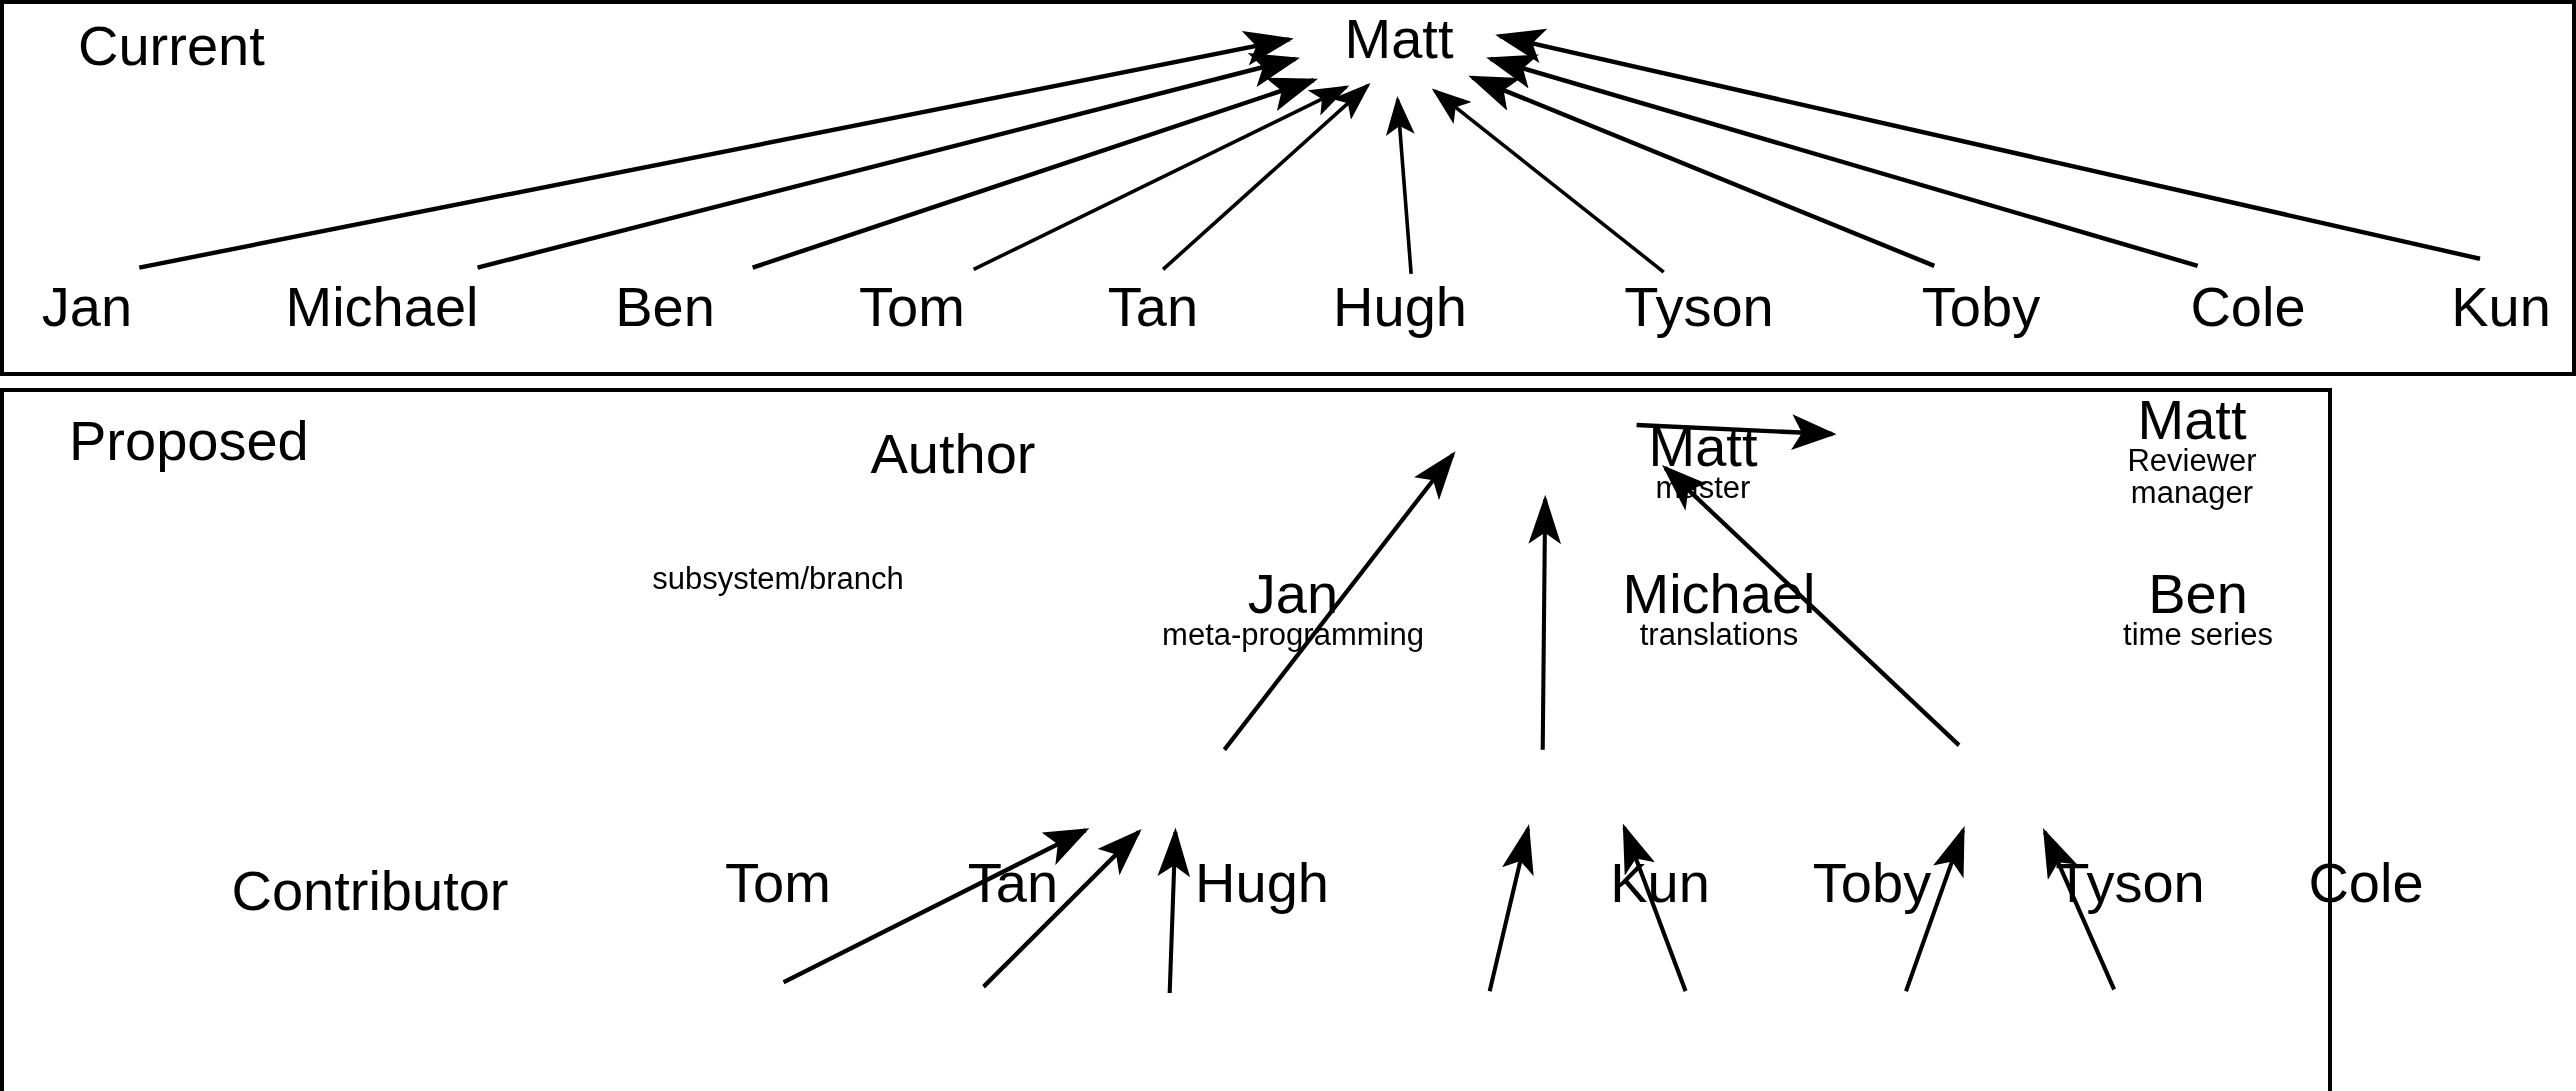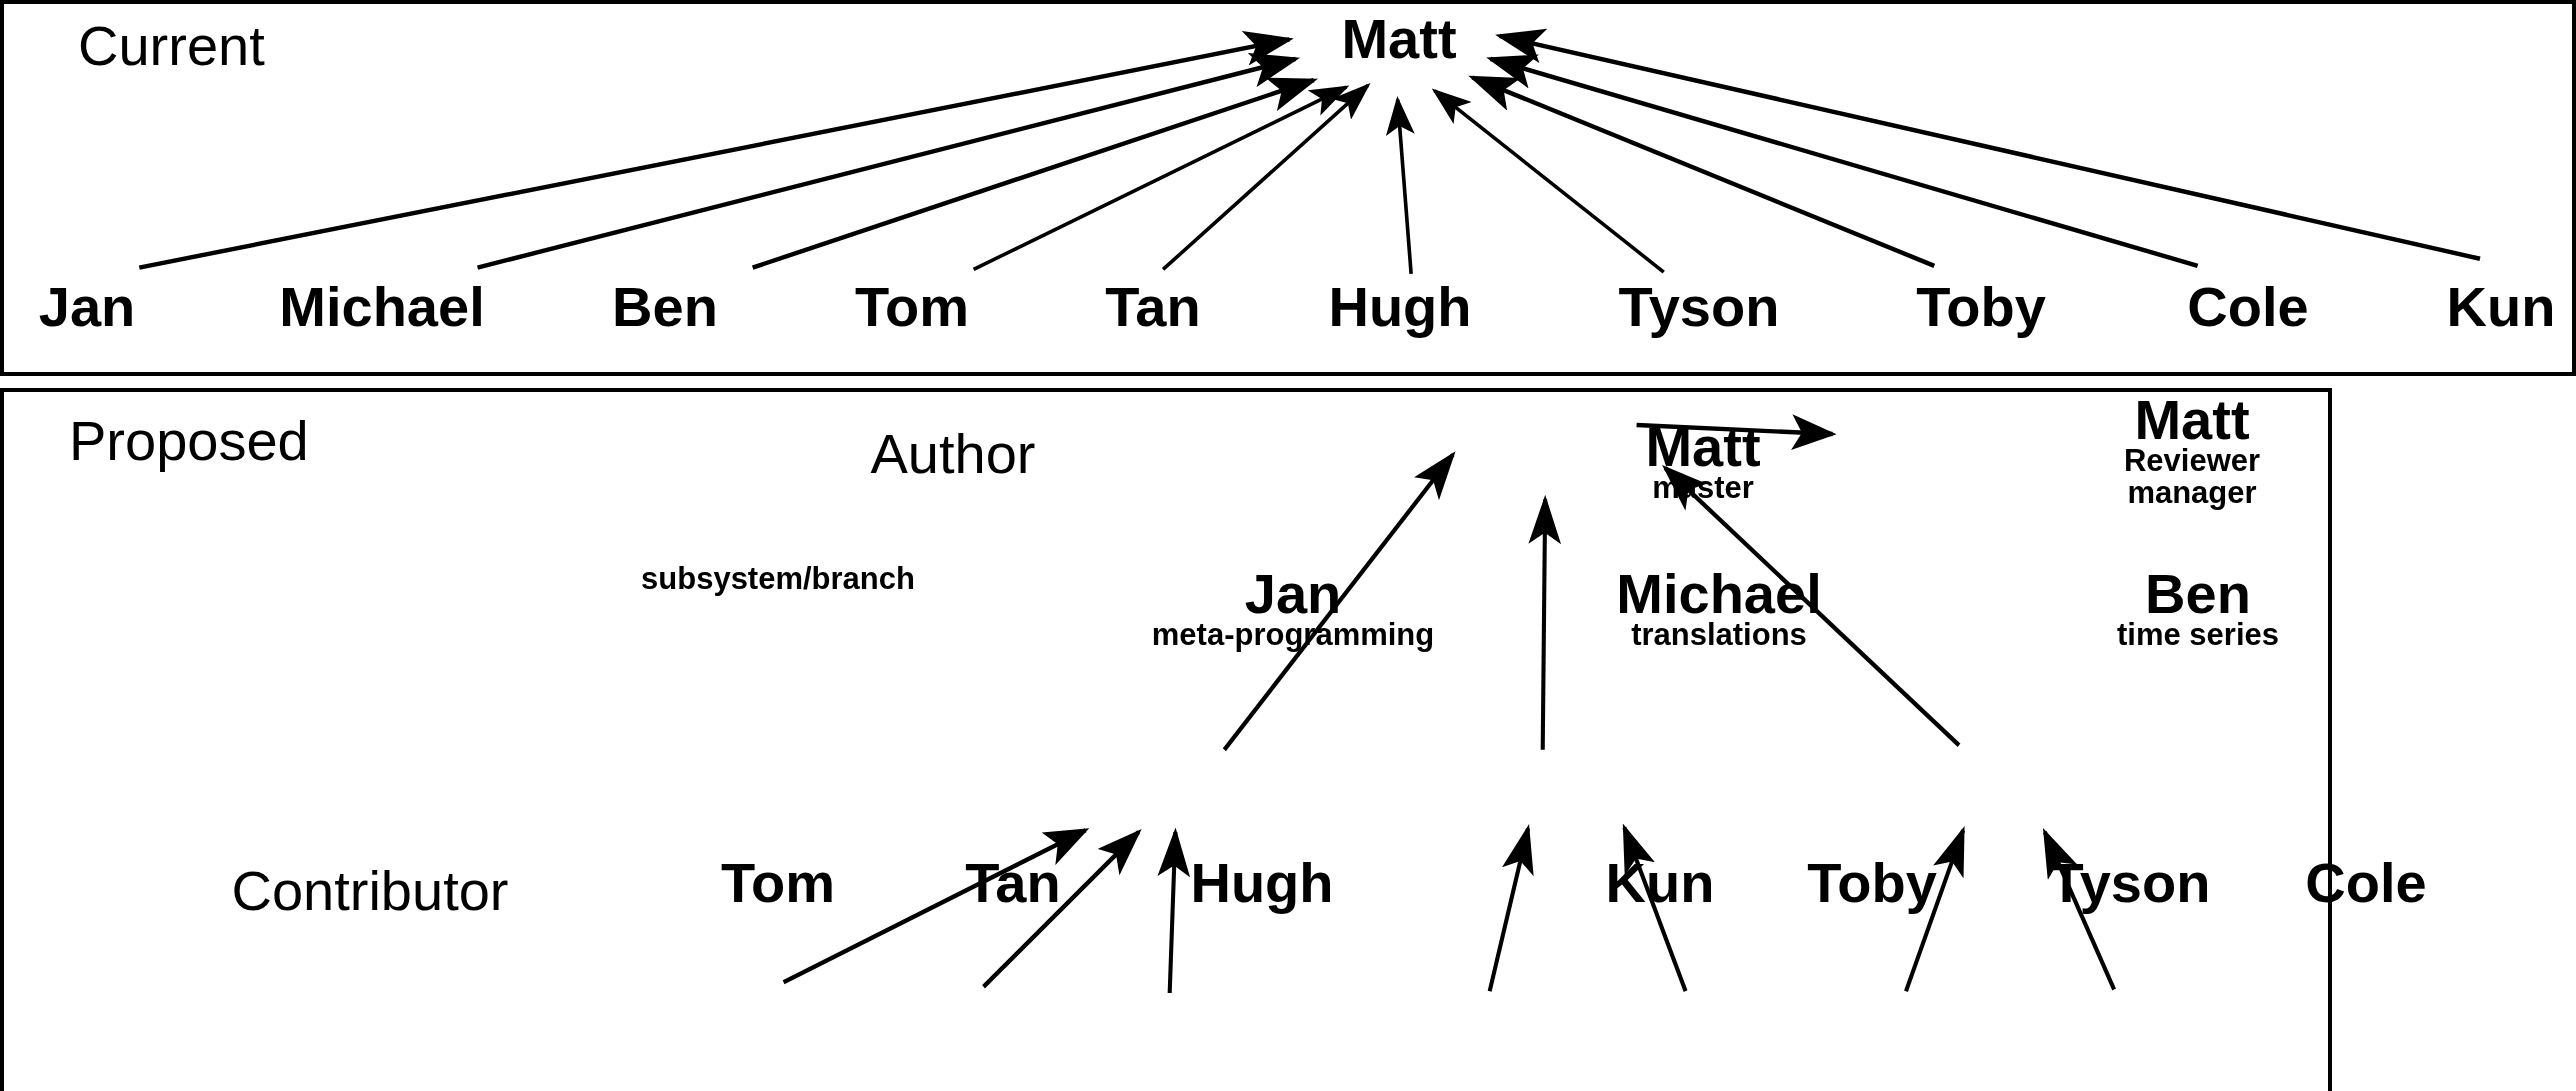--- a/index.html
+++ b/index.html
@@ -36,21 +36,20 @@
     height: 100%;
     pointer-events: none;
   }
 
   .node {
     position: absolute;
     white-space: nowrap;
     line-height: 1.0;
     text-align: center;
     transform: translate(-50%, 0);
-    font-weight: bold;
   }
   .node .primary {
     display: block;
     font-size: 56px;
     letter-spacing: 0px;
   }
   .node .secondary {
     display: block;
     font-size: 31px;
     margin-top: -3.6px;

